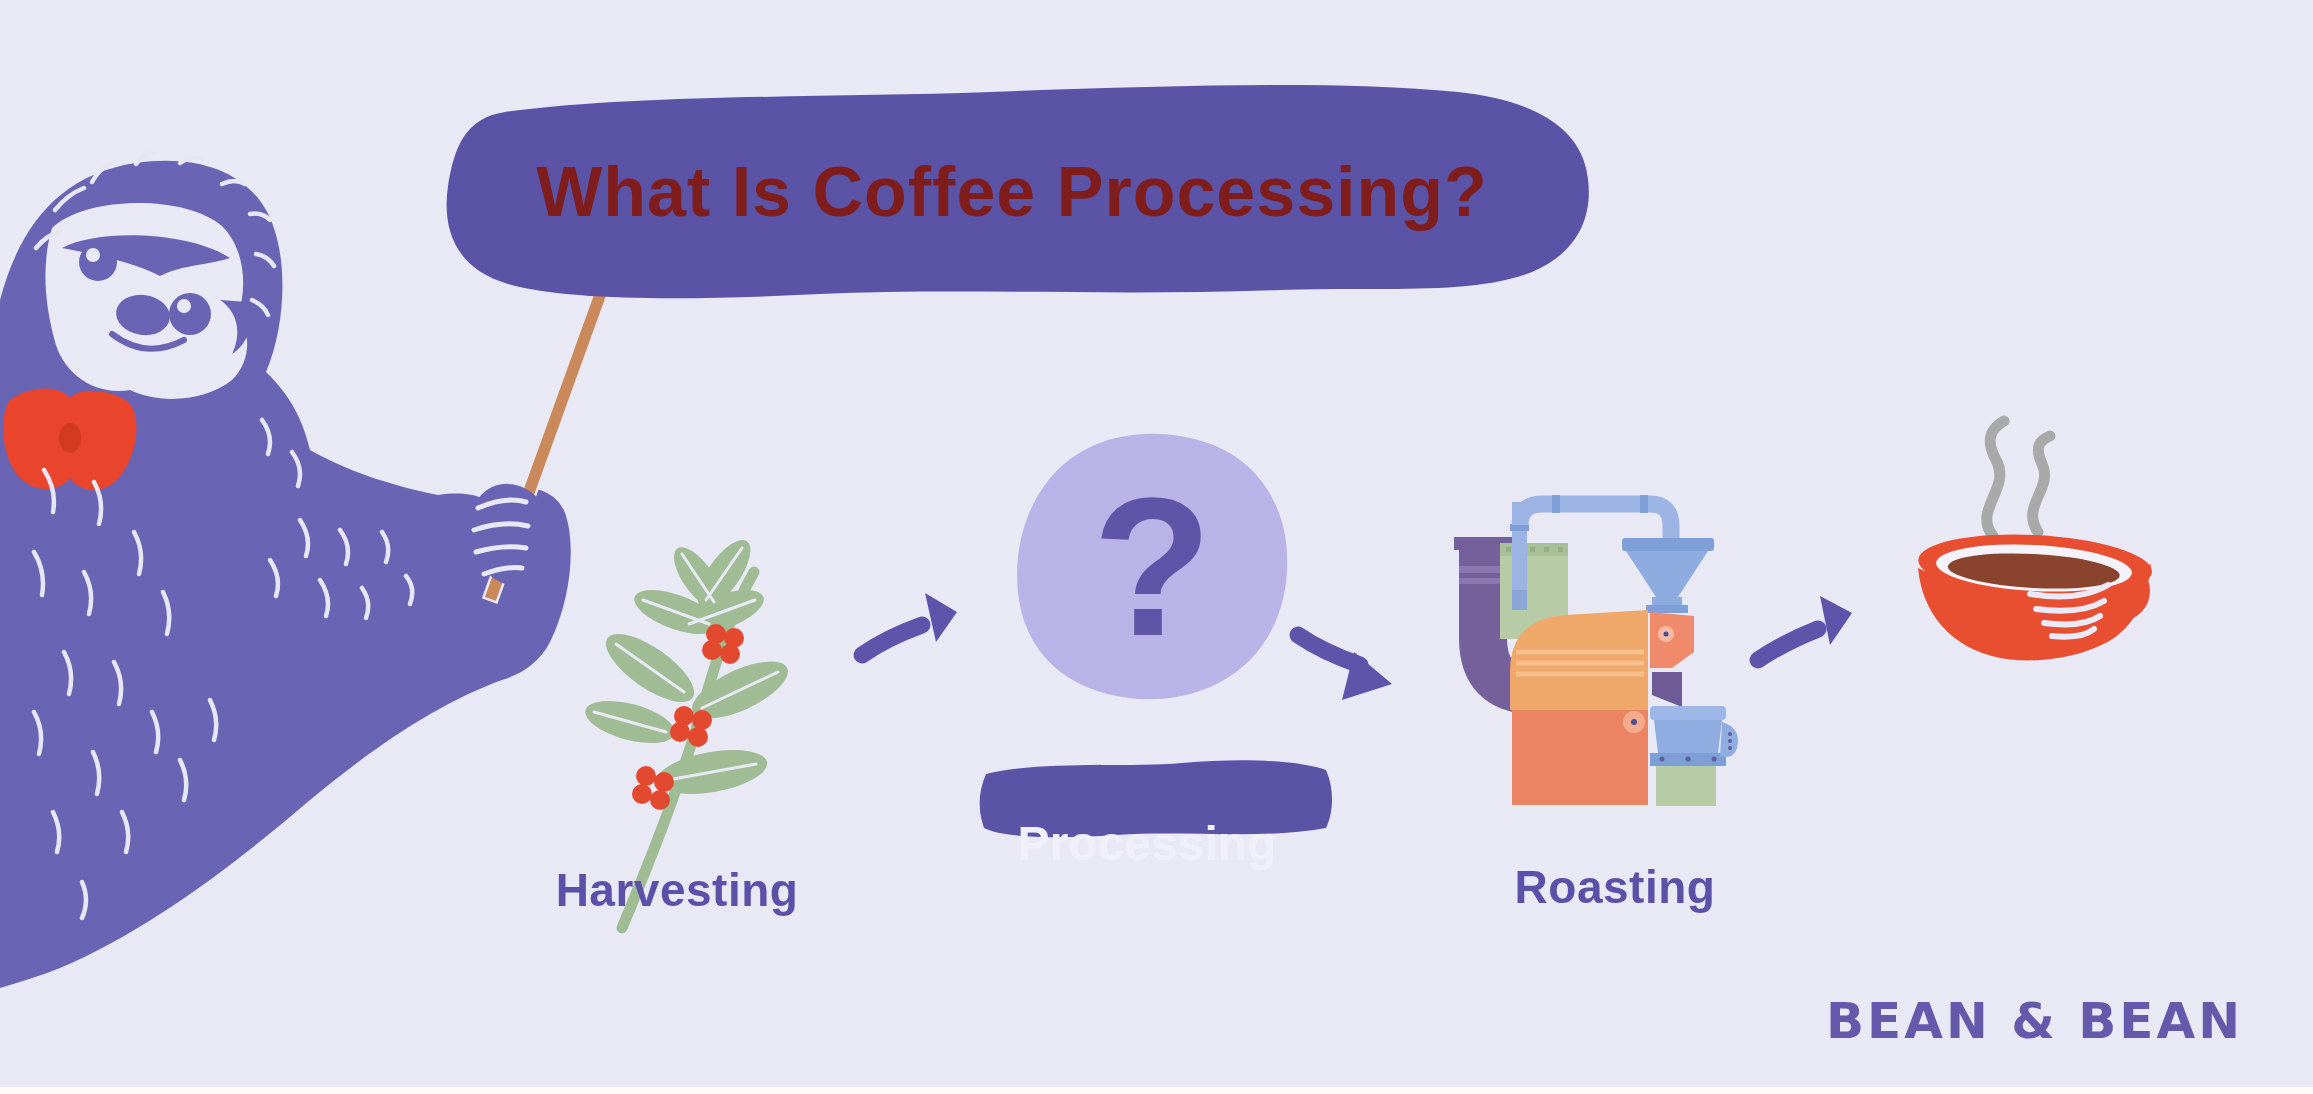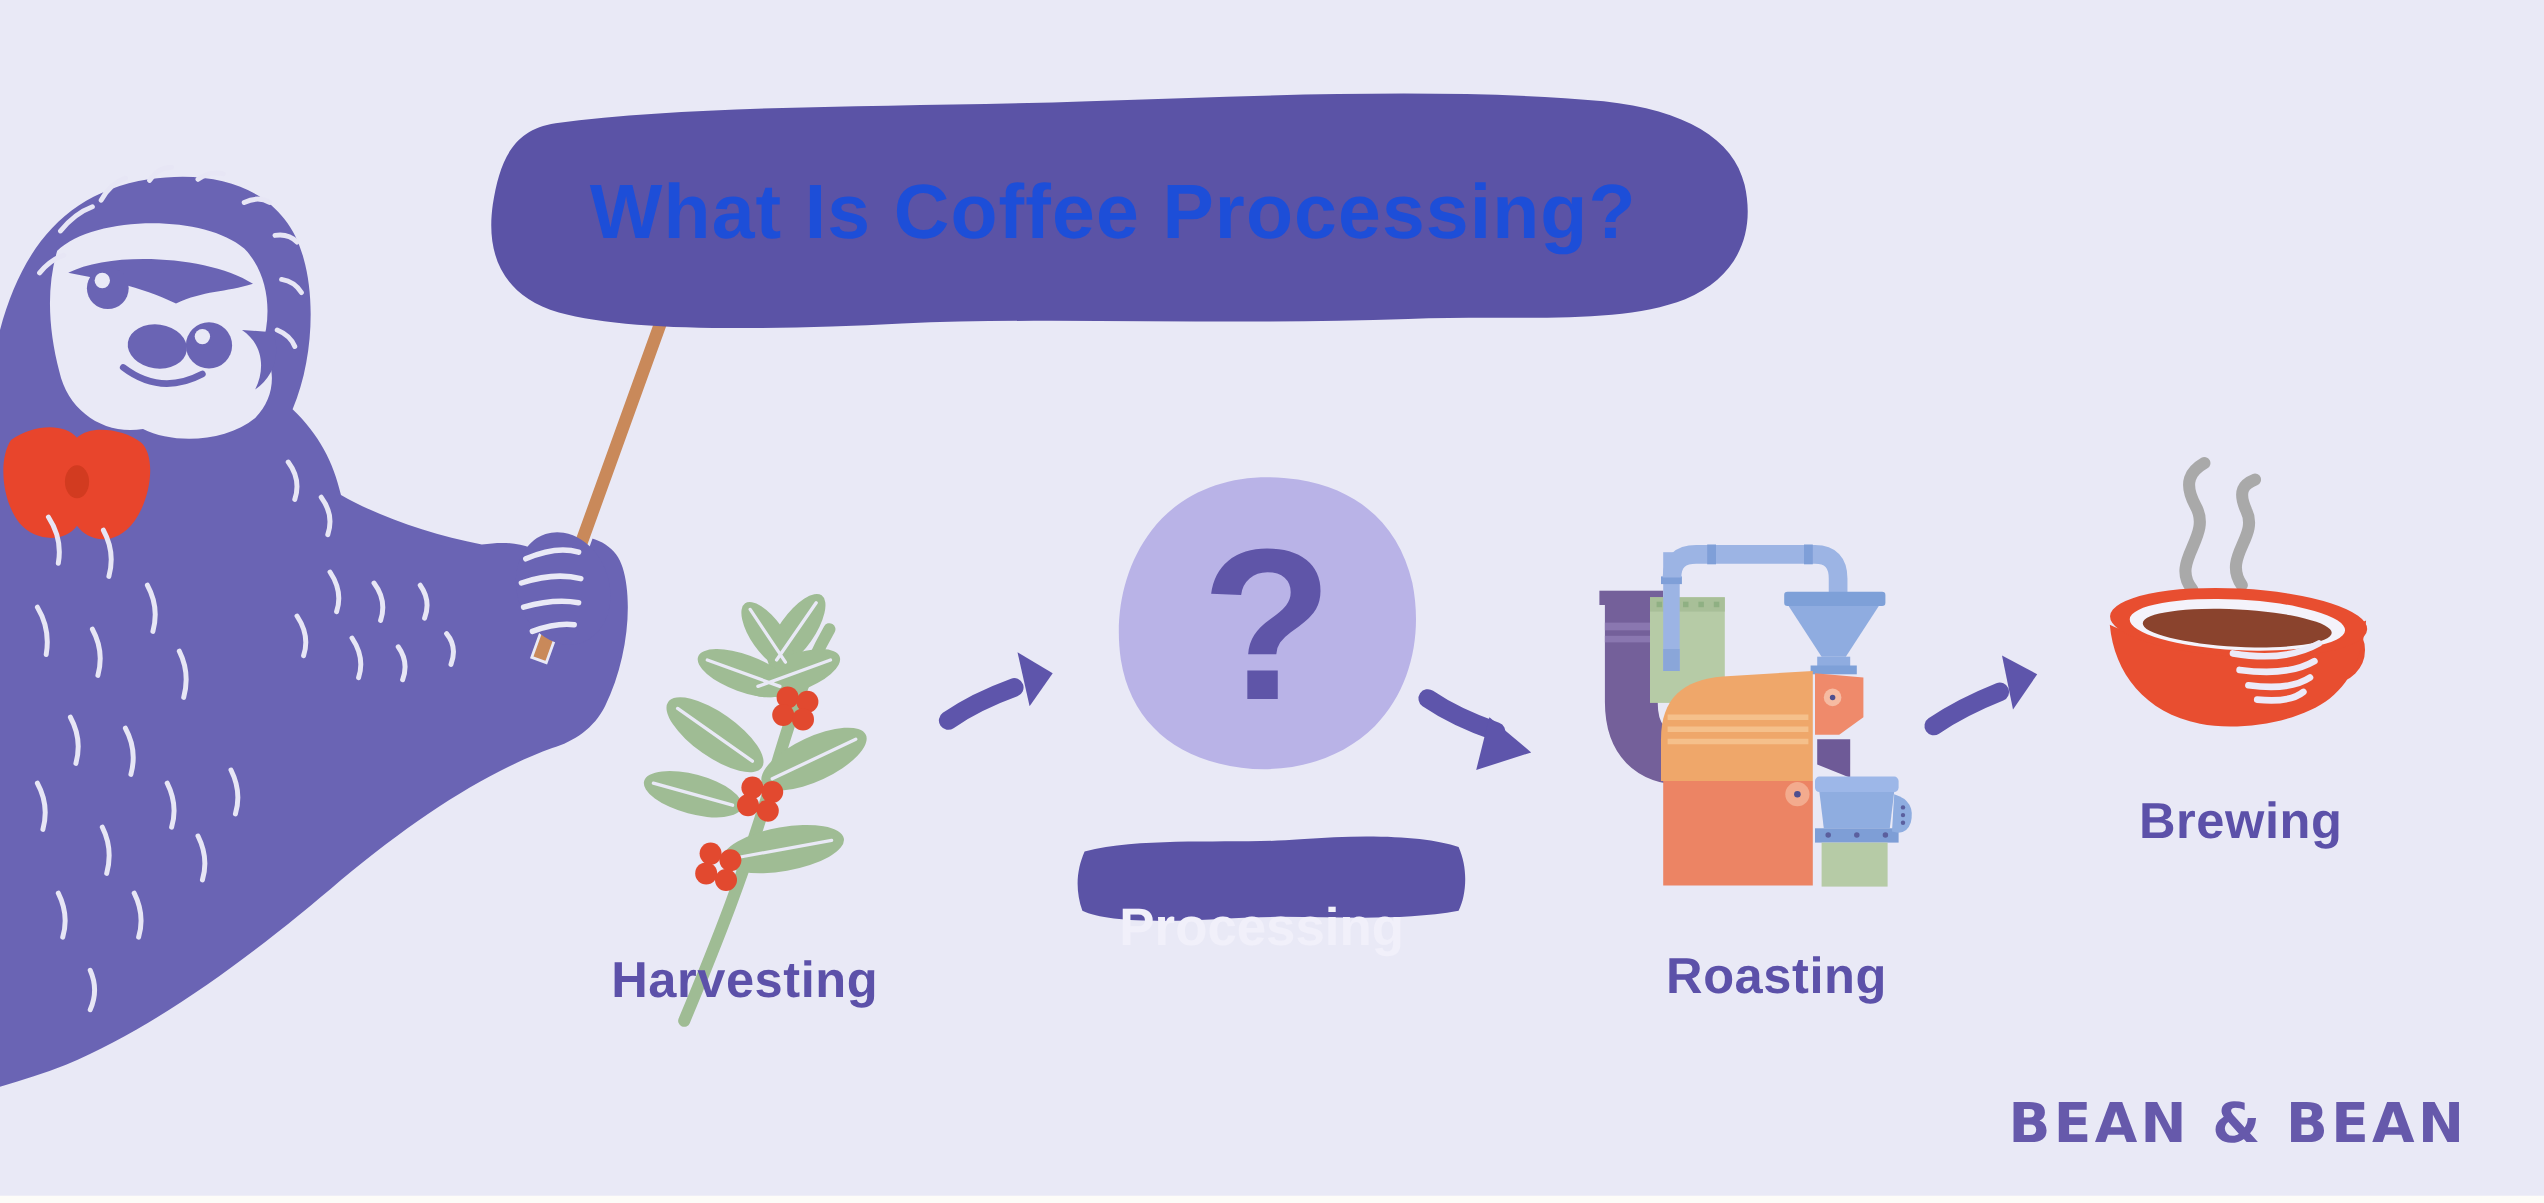--- a/index.html
+++ b/index.html
@@ -8,21 +8,21 @@
     width:2313px;height:1094px;
     background:#e9e9f6;
     overflow:hidden;
     font-family:"Liberation Sans", sans-serif;
   }
   .artwork{position:absolute;left:0;top:0;}
   .txt{position:absolute;display:flex;align-items:center;justify-content:center;
        font-weight:700;white-space:nowrap;}
   .title{
     left:452px;top:128px;width:1120px;height:128px;
-    font-size:70px;letter-spacing:1px;color:#1d4ed8;
+    font-size:70px;letter-spacing:1px;color:#7f1d1d;
   }
   .stage-label{font-size:46px;color:#5c51a9;letter-spacing:0.5px;}
   .label-harvesting{left:507px;top:863px;width:340px;height:54px;}
   .label-processing{left:977px;top:776px;width:340px;height:54px;color:#f1f0fa;font-size:48px;margin-top:40px;}
   .label-roasting{left:1445px;top:860px;width:340px;height:54px;}
   .label-brewing{left:1867px;top:719px;width:340px;height:54px;}
   .qmark{
     left:1052px;top:462px;width:200px;height:210px;
     font-size:196px;color:#5f55a8;font-weight:700;
   }
@@ -273,16 +273,15 @@
   <div class="txt title">What Is Coffee Processing?</div>
 
   <div class="txt qmark">?</div>
 
   <div class="txt stage-label label-harvesting">Harvesting</div>
 
   <div class="txt label-processing">Processing</div>
 
   <div class="txt stage-label label-roasting">Roasting</div>
 
-  <div class="txt stage-label label-brewing">Brewing</div>
 
   <div class="brand">BEAN &amp; BEAN</div>
 </div>
 
 </body></html>

